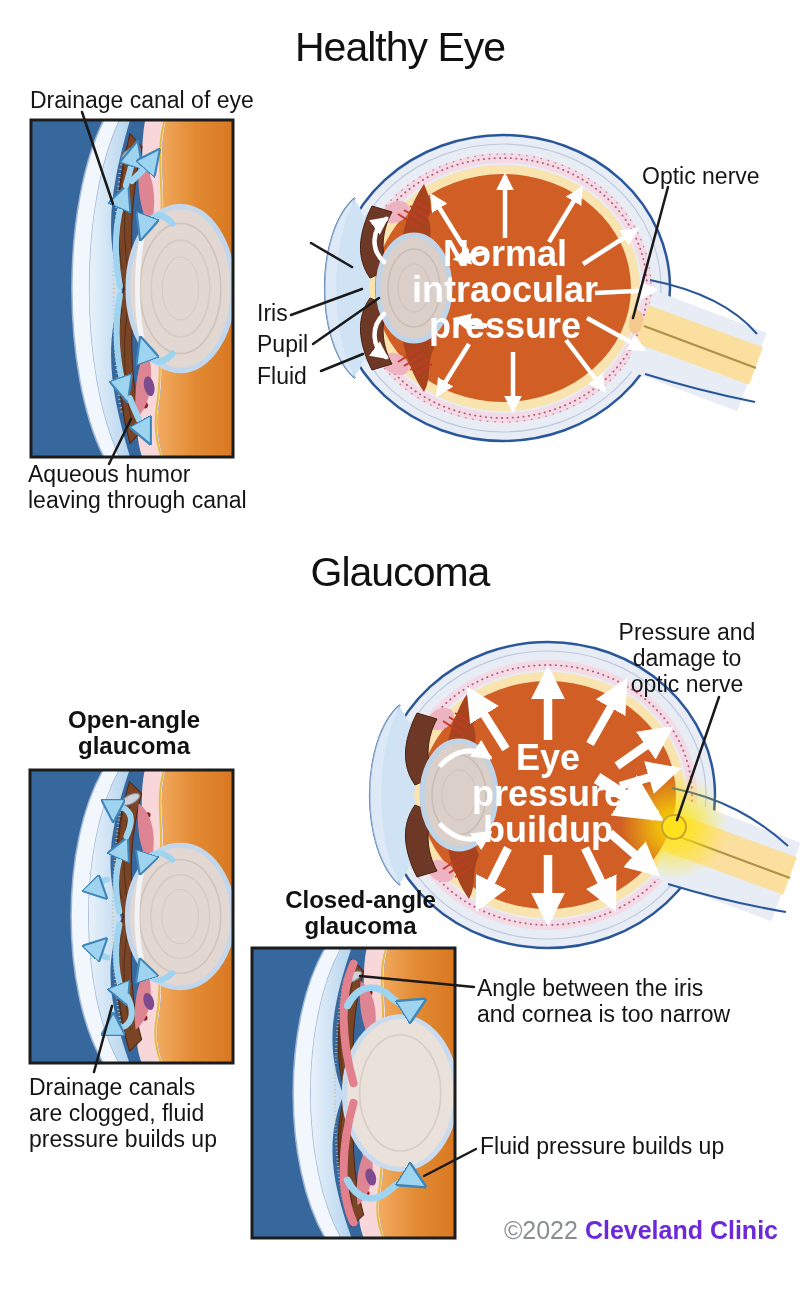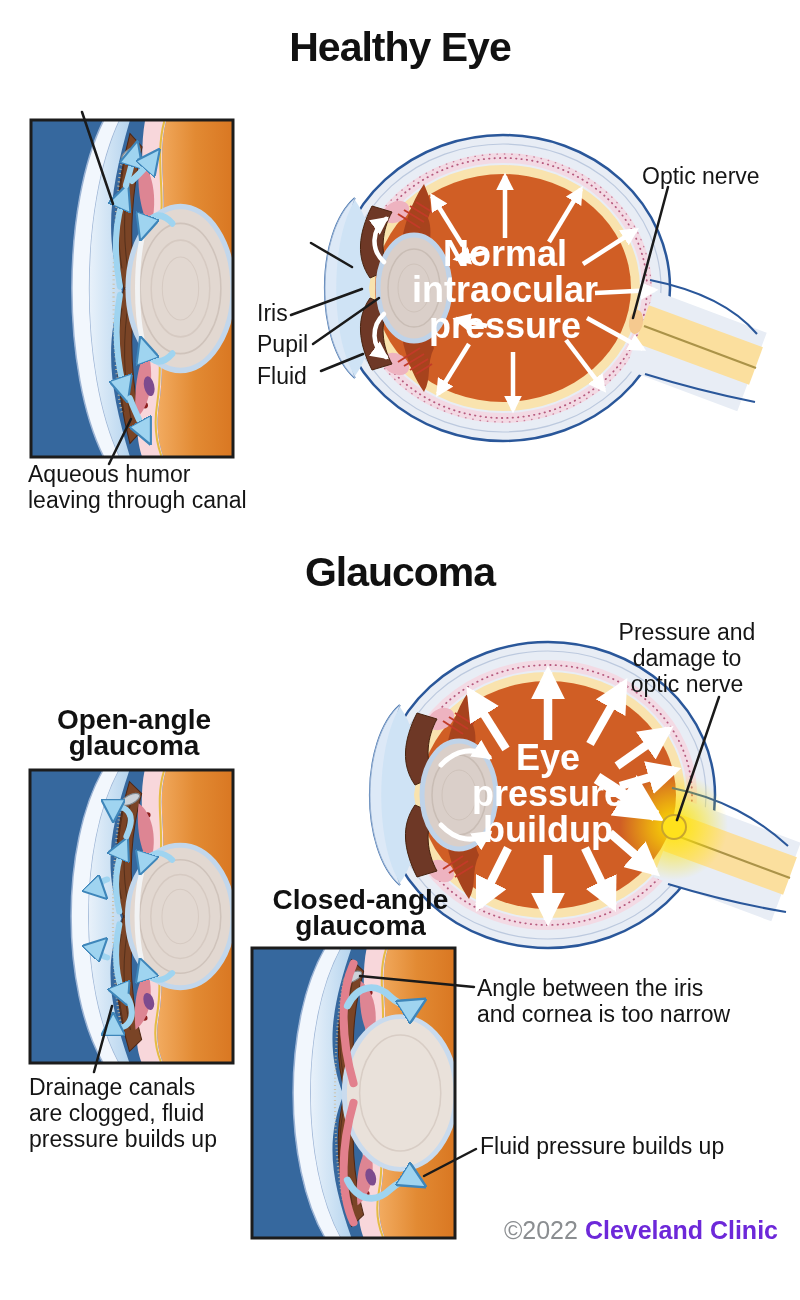--- a/index.html
+++ b/index.html
@@ -1,21 +1,21 @@
 <!DOCTYPE html>
 <html><head>
 <meta charset="utf-8">
 <style>
   html,body{margin:0;padding:0;background:#fff;}
   #canvas{position:relative;width:800px;height:1300px;background:#ffffff;overflow:hidden;
           font-family:"Liberation Sans","DejaVu Sans",sans-serif;color:#1a1a1a;}
-  .title{position:absolute;left:0;width:800px;text-align:center;font-size:41px;font-weight:bold;
+  .title{position:absolute;left:0;width:800px;text-align:center;font-size:41px;font-weight:normal;
          letter-spacing:-1px;color:#111;}
   .lbl{position:absolute;font-size:23px;line-height:26px;white-space:pre-line;color:#151515;}
-  .sub{position:absolute;font-size:28px;line-height:26px;font-weight:bold;text-align:center;
+  .sub{position:absolute;font-size:24px;line-height:26px;font-weight:bold;text-align:center;
        white-space:pre-line;color:#111;}
   .ptxt{position:absolute;font-size:36px;line-height:36px;font-weight:bold;color:#ffffff;
         text-align:center;white-space:pre-line;}
   .right{text-align:center;}
   #copyright{position:absolute;right:22px;top:1216px;font-size:25px;color:#8b8e91;}
   #copyright b{color:#6d28d9;}
   svg{position:absolute;left:0;top:0;}
 </style>
 </head>
 <body>
@@ -245,20 +245,21 @@
     <line x1="321" y1="371" x2="363" y2="354"></line>
     <line x1="668" y1="187" x2="633" y2="318"></line>
     <line x1="719" y1="697" x2="677" y2="820"></line>
     <line x1="94" y1="1072" x2="112" y2="1006"></line>
     <line x1="474" y1="987" x2="360" y2="976"></line>
     <line x1="476" y1="1149" x2="424" y2="1176"></line>
   </g>
 </svg>
 
 <div class="title" style="top:24px">Healthy Eye</div>
+<div class="lbl" style="left:30px;top:87px">Drainage canal of eye</div>
 <div class="lbl" style="left:28px;top:461px">Aqueous humor
 leaving through canal</div>
 <div class="lbl" style="left:257px;top:300px">Iris</div>
 <div class="lbl" style="left:257px;top:331px">Pupil</div>
 <div class="lbl" style="left:257px;top:363px">Fluid</div>
 <div class="lbl" style="left:642px;top:163px">Optic nerve</div>
 <div class="ptxt" style="left:399px;top:236px;width:212px">Normal
 intraocular
 pressure</div>
 

